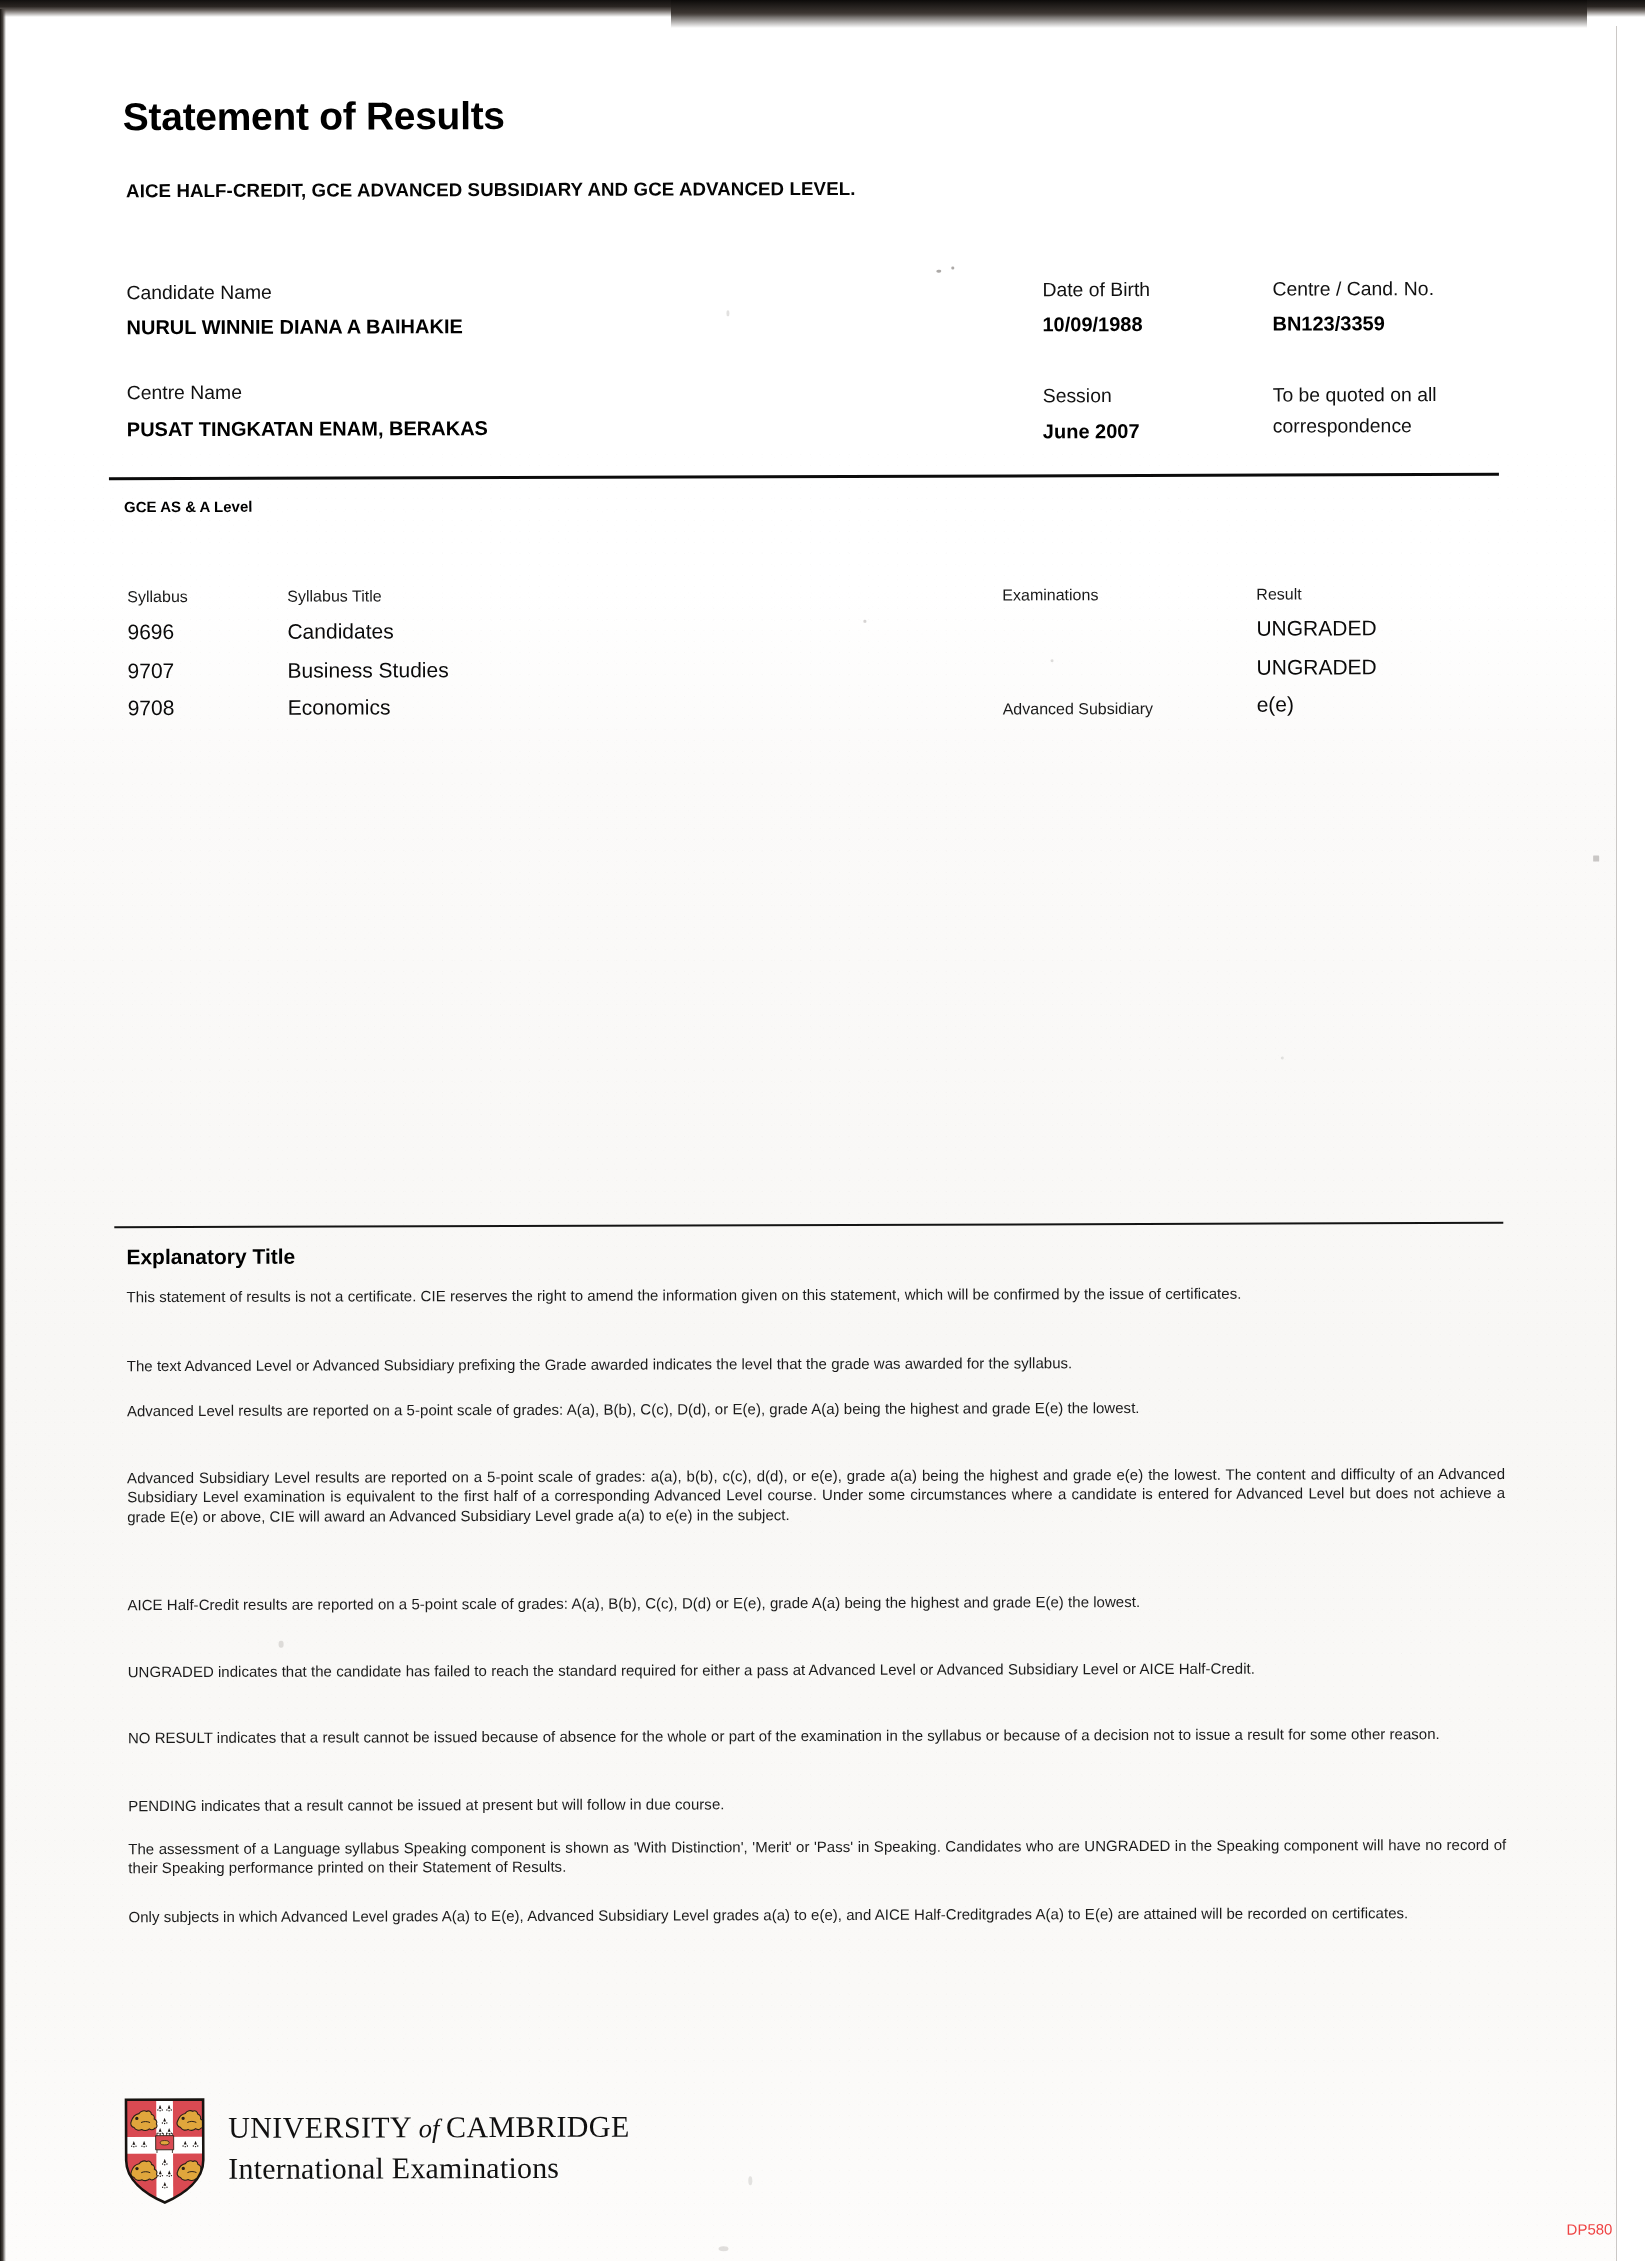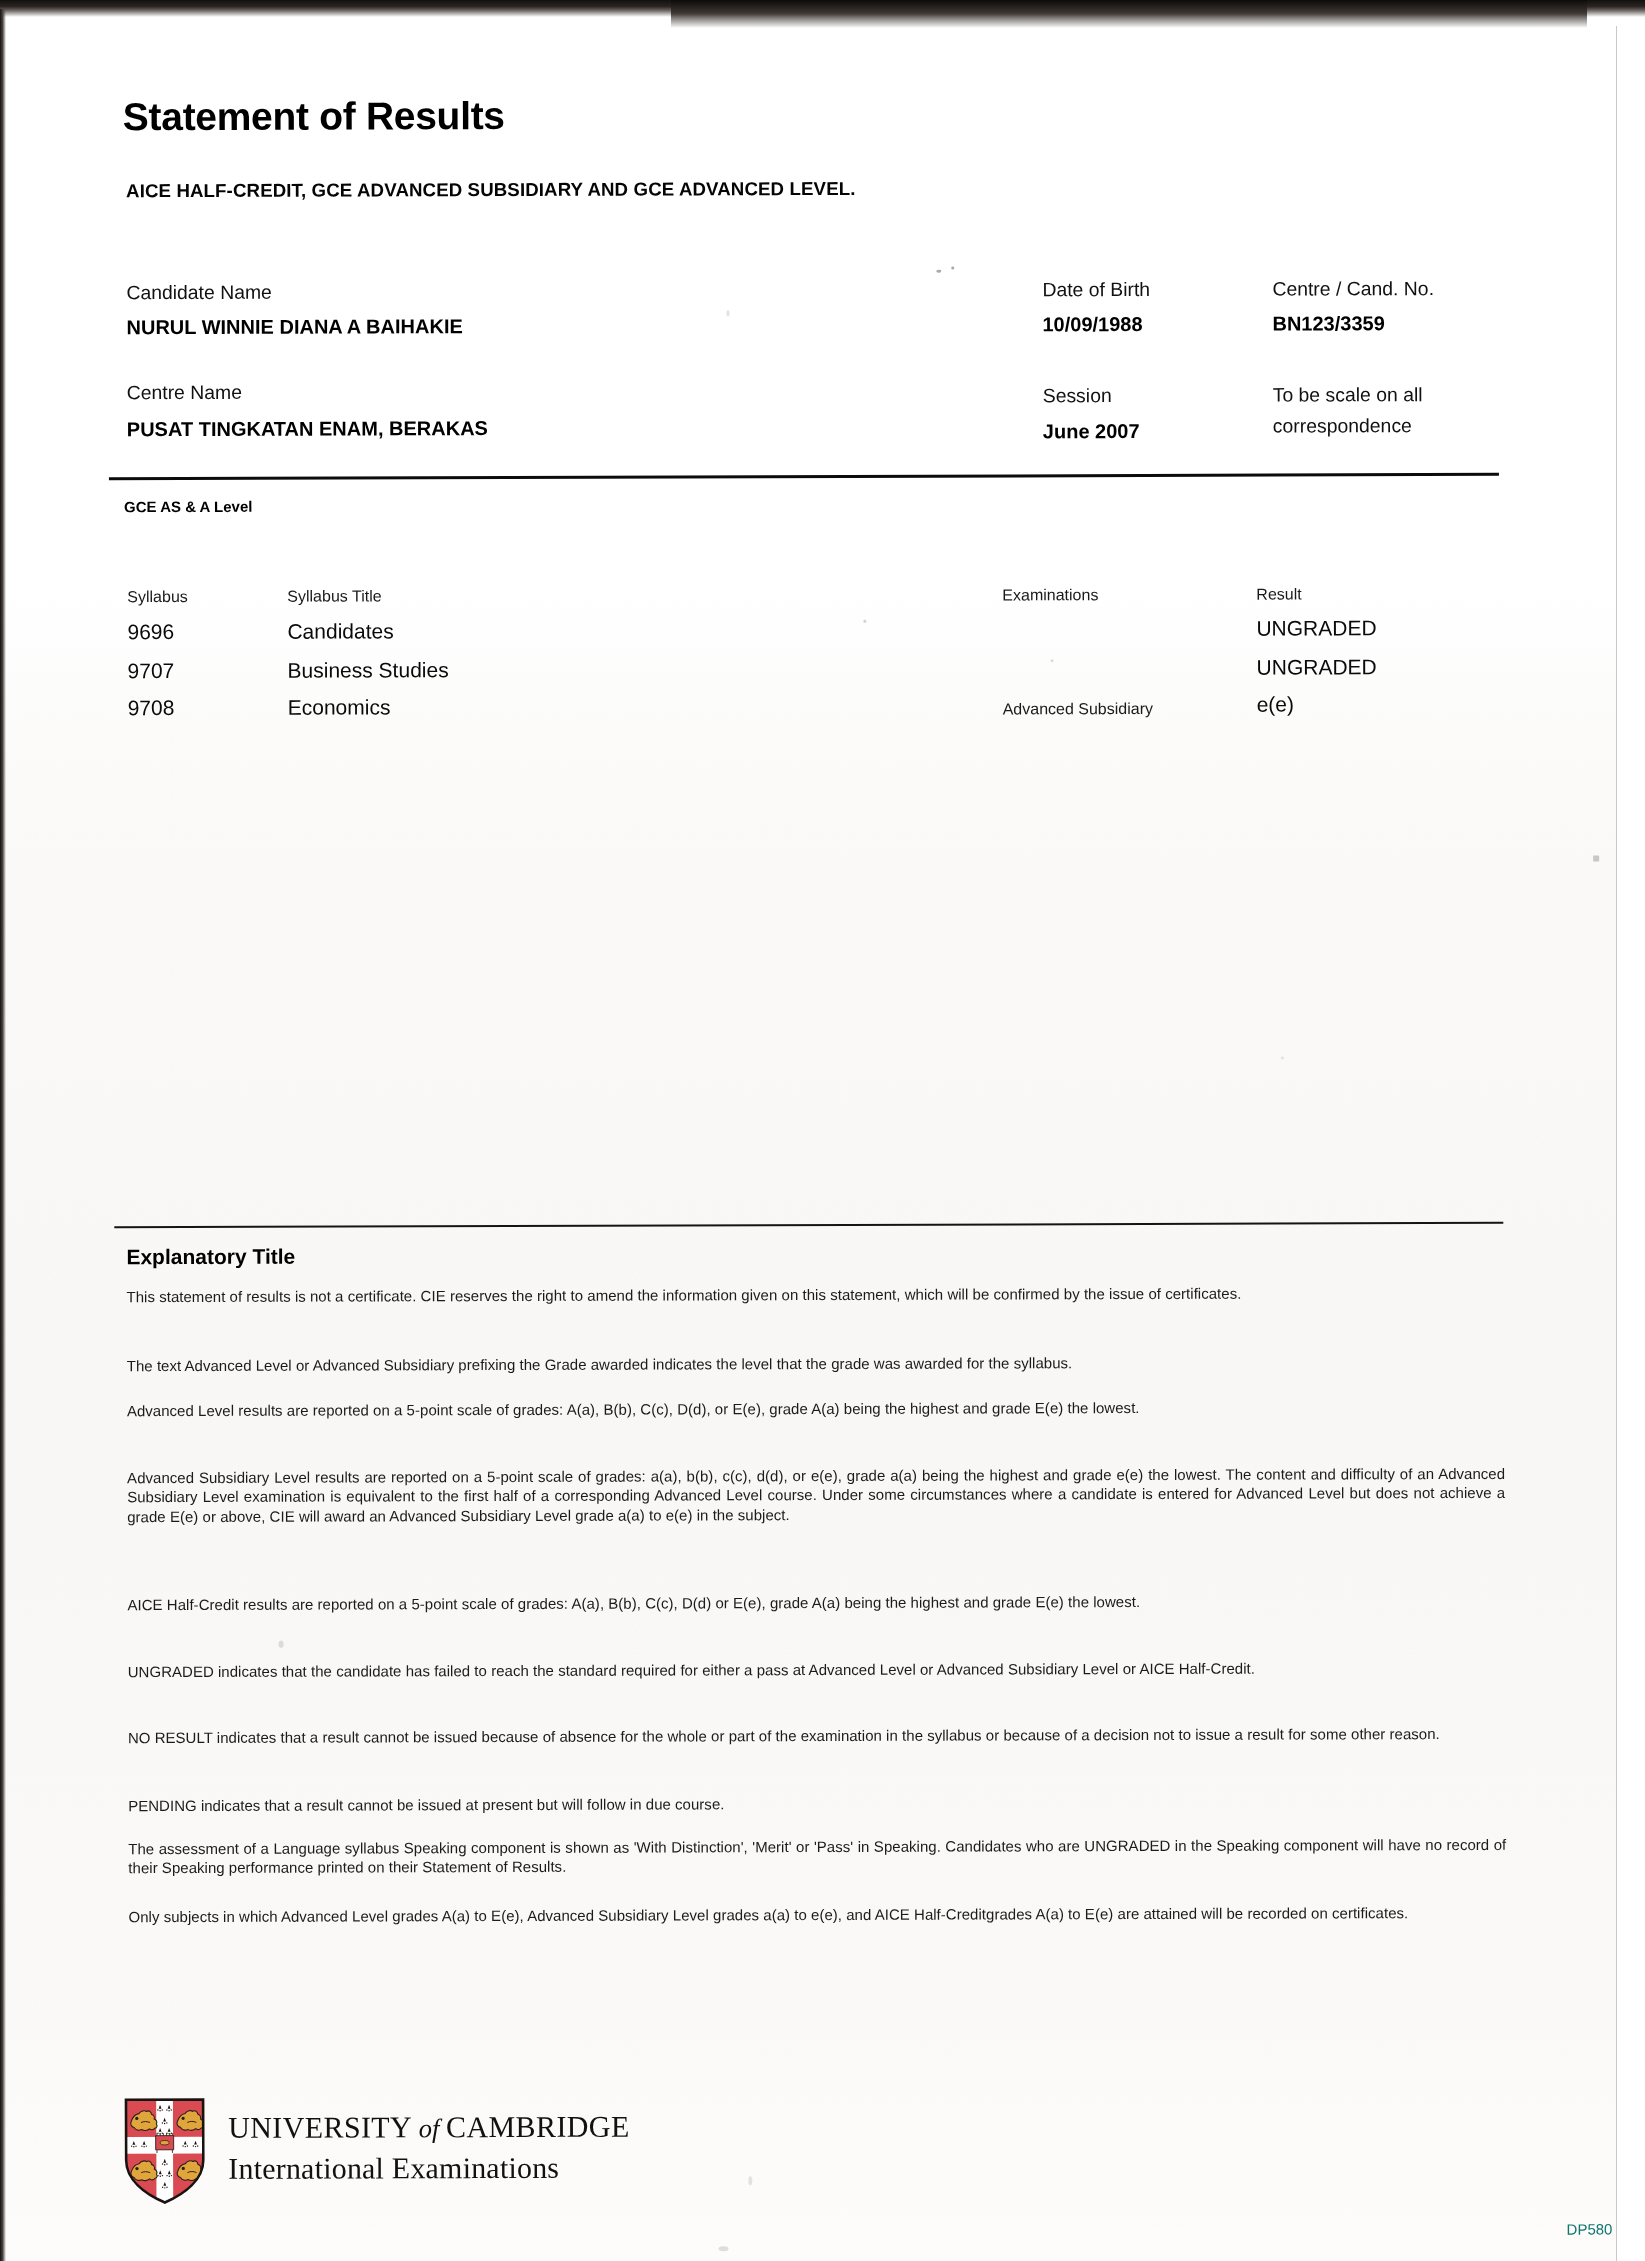--- a/index.html
+++ b/index.html
@@ -218,21 +218,21 @@
     letter-spacing: 0.2px;
     color: #111;
     margin-top: 6.5px;
     white-space: nowrap;
   }
   .docref {
     position: absolute;
     right: 37px;
     top: 2223px;
     font-size: 15px;
-    color: #0f766e;
+    color: #ef4444;
   }
 
   
   .speck { position: absolute; background: rgba(90,84,80,.5); border-radius: 50%; }
 </style>
 </head>
 <body>
 
 <div id="page">
 
@@ -257,21 +257,21 @@
 
     <div class="lbl" style="left:1045px; top:279px;">Date of Birth</div>
     <div class="val" style="left:1045px; top:314px;">10/09/1988</div>
 
     <div class="lbl" style="left:1045px; top:385px;">Session</div>
     <div class="val" style="left:1045px; top:421px;">June 2007</div>
 
     <div class="lbl" style="left:1275px; top:279px;">Centre / Cand. No.</div>
     <div class="val" style="left:1275px; top:314px;">BN123/3359</div>
 
-    <div class="lbl" style="left:1275px; top:385px;">To be scale on all</div>
+    <div class="lbl" style="left:1275px; top:385px;">To be quoted on all</div>
     <div class="lbl" style="left:1275px; top:416px;">correspondence</div>
 
     <div class="rule" style="left:111px; top:475px; width:1390px;"></div>
 
     <div class="section-head" style="left:126px; top:496px;">GCE AS &amp; A Level</div>
 
     <div class="tbl">
       <div class="th" style="left:129px; top:586px;">Syllabus</div>
       <div class="th" style="left:289px; top:586px;">Syllabus Title</div>
       <div class="th" style="left:1004px; top:587px;">Examinations</div>

